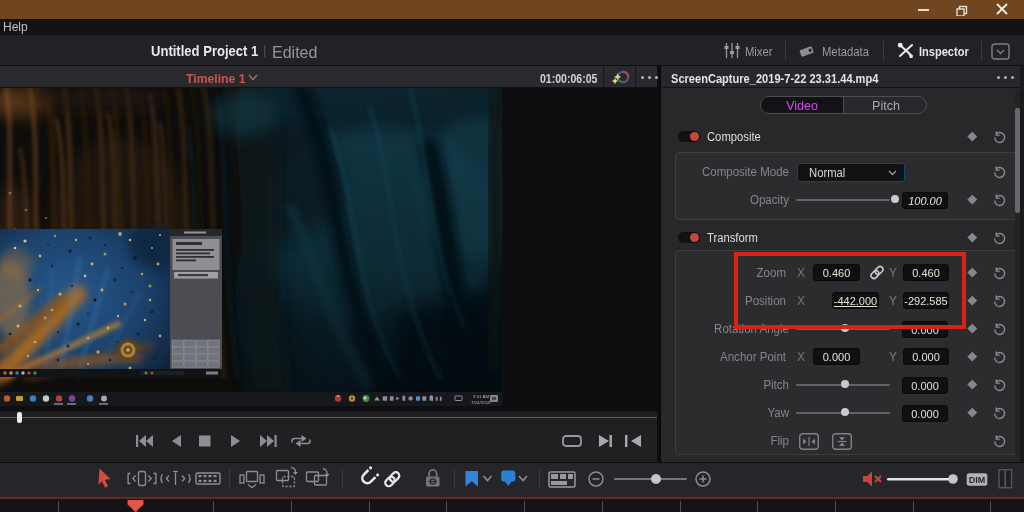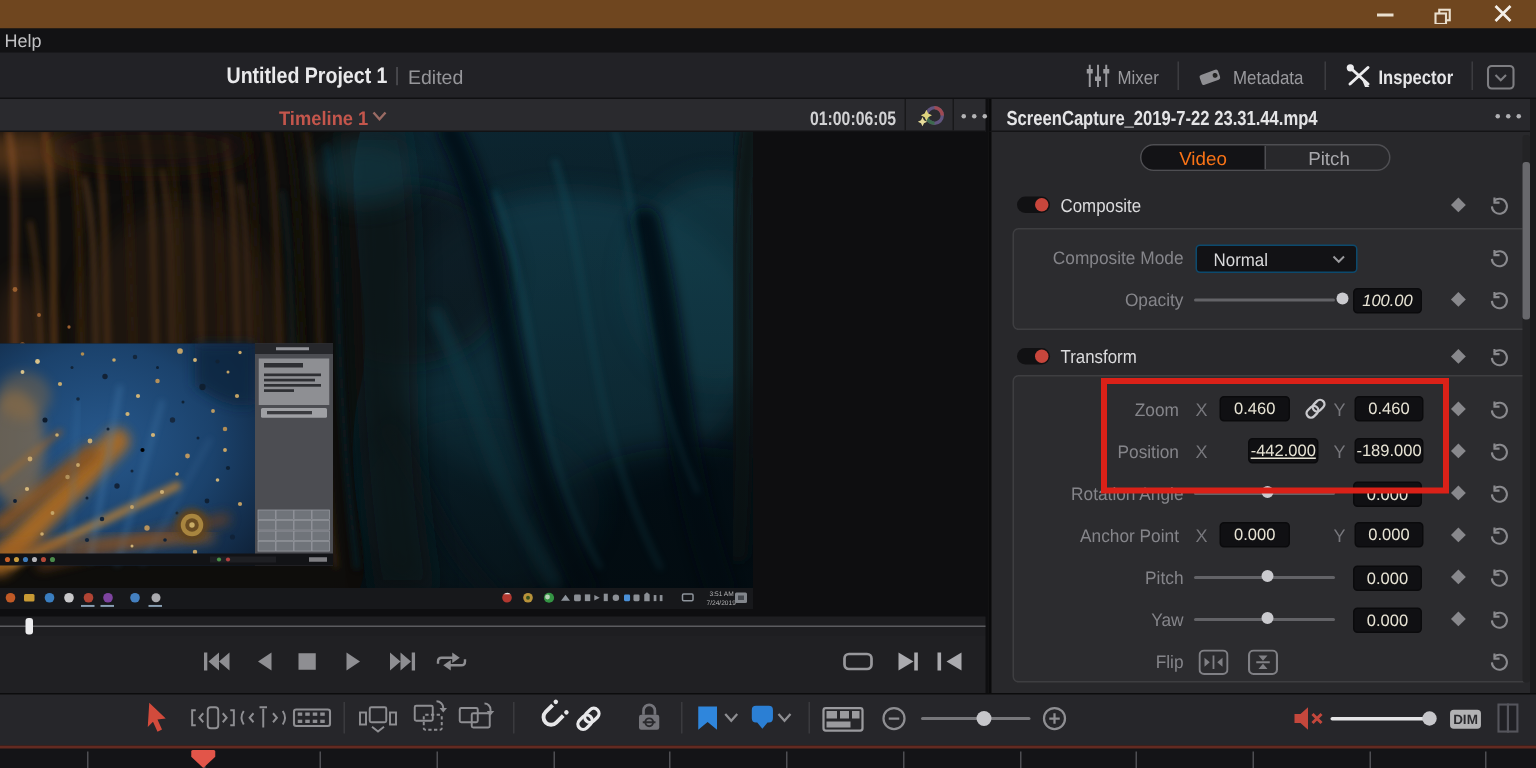--- a/index.html
+++ b/index.html
@@ -47,21 +47,21 @@
     </svg>
   </div>
   
   <div class="abs" id="menubar">
       <span style="position:absolute;left:3px;">Help</span>
     </div>
   
   <div class="abs" id="headerbar"></div>
   <div class="abs" style="left:151px;top:42px;font-size:15px;font-weight:700;color:#e9e9eb;transform:scaleX(0.87);transform-origin:0 0;">Untitled Project 1</div>
   <div class="abs" style="left:263px;top:42px;font-size:13px;color:#505054;">|</div>
-  <div class="abs" style="left:272px;top:44px;font-size:13px;color:#96969a;">Edited</div>
+  <div class="abs" style="left:272px;top:44px;font-size:16px;color:#96969a;">Edited</div>
   <div class="abs hsep" style="left:785px;"></div>
   <div class="abs hsep" style="left:883px;"></div>
   <div class="abs hsep" style="left:981px;"></div>
   <svg class="abs" style="left:724px;top:43px" width="16" height="15" viewBox="0 0 16 15">
     <g stroke="#9a9a9e" stroke-width="1.3" fill="#9a9a9e">
       <line x1="2.5" y1="0" x2="2.5" y2="15"></line>
         <line x1="8" y1="0" x2="8" y2="15"></line>
         <line x1="13.5" y1="0" x2="13.5" y2="15"></line>
       <rect x="0.5" y="3" width="4" height="3" stroke="none"></rect>
         <rect x="6" y="8" width="4" height="3" stroke="none"></rect>
@@ -409,21 +409,21 @@
   
   <div class="abs" id="insheader"></div>
   <div class="abs" style="left:671px;top:71px;font-size:13.5px;font-weight:700;color:#e4e4e6;transform:scaleX(0.82);transform-origin:0 0;white-space:nowrap;">ScreenCapture_2019-7-22 23.31.44.mp4</div>
   <div class="abs" style="left:997px;top:76px;width:3px;height:3px;background:#b0b0b4;border-radius:50%;box-shadow:7px 0 #b0b0b4,14px 0 #b0b0b4;"></div>
   <div class="abs" id="insbody"></div>
 
   
   <div class="abs" style="left:760px;top:96px;width:167px;height:18px;border:1px solid #4e4e52;border-radius:9px;box-sizing:border-box;overflow:hidden;">
     <div style="position:absolute;left:0;top:0;width:83px;height:18px;background:#131316;border-right:1px solid #4e4e52;box-sizing:border-box;"></div>
   </div>
-  <div class="abs" style="left:760px;top:99px;width:84px;text-align:center;font-size:12.5px;color:#f97316;">Video</div>
+  <div class="abs" style="left:760px;top:99px;width:84px;text-align:center;font-size:12.5px;color:#d946ef;">Video</div>
   <div class="abs" style="left:844px;top:99px;width:84px;text-align:center;font-size:12.5px;color:#a8a8ac;">Pitch</div>
 
   
   <div class="abs" style="left:678px;top:131px;width:22px;height:11px;border-radius:6px;background:#111113;"></div>
   <div class="abs" style="left:690px;top:132px;width:9px;height:9px;border-radius:50%;background:#c8463c;"></div>
   <div class="abs shead" style="left:707px;top:130px;">Composite</div>
   <div class="abs diamond" style="left:969px;top:133px;"></div>
   <div class="abs sectbox" style="left:675px;top:152px;width:344px;height:68px;"></div>
   <div class="abs slabel" style="left:640px;top:165px;width:149px;">Composite Mode</div>
   <div class="abs" style="left:797px;top:163px;width:108px;height:19px;background:#121215;border:1px solid #0c4a6e;border-radius:3px;box-sizing:border-box;">
@@ -457,21 +457,21 @@
   </svg>
   <div class="abs xy" style="left:889px;top:266px;">Y</div>
   <div class="abs vbox" style="left:903px;top:264px;width:46px;">0.460</div>
   <div class="abs diamond" style="left:969px;top:269px;"></div>
 
   
   <div class="abs slabel" style="left:689px;top:294px;width:97px;">Position</div>
   <div class="abs xy" style="left:797px;top:294px;">X</div>
   <div class="abs vbox" style="left:832px;top:292px;width:47px;text-decoration:underline;">-442.000</div>
   <div class="abs xy" style="left:889px;top:294px;">Y</div>
-  <div class="abs vbox" style="left:903px;top:292px;width:46px;">-189.000</div>
+  <div class="abs vbox" style="left:903px;top:292px;width:46px;">-292.585</div>
   <div class="abs diamond" style="left:969px;top:297px;"></div>
 
   
   <div class="abs slabel" style="left:689px;top:322px;width:100px;">Rotation Angle</div>
   <div class="abs track" style="left:796px;top:328px;width:94px;"></div>
   <div class="abs knob" style="left:841px;top:324px;"></div>
   <div class="abs vbox" style="left:902px;top:321px;width:46px;">0.000</div>
   <div class="abs diamond" style="left:969px;top:325px;"></div>
 
   

